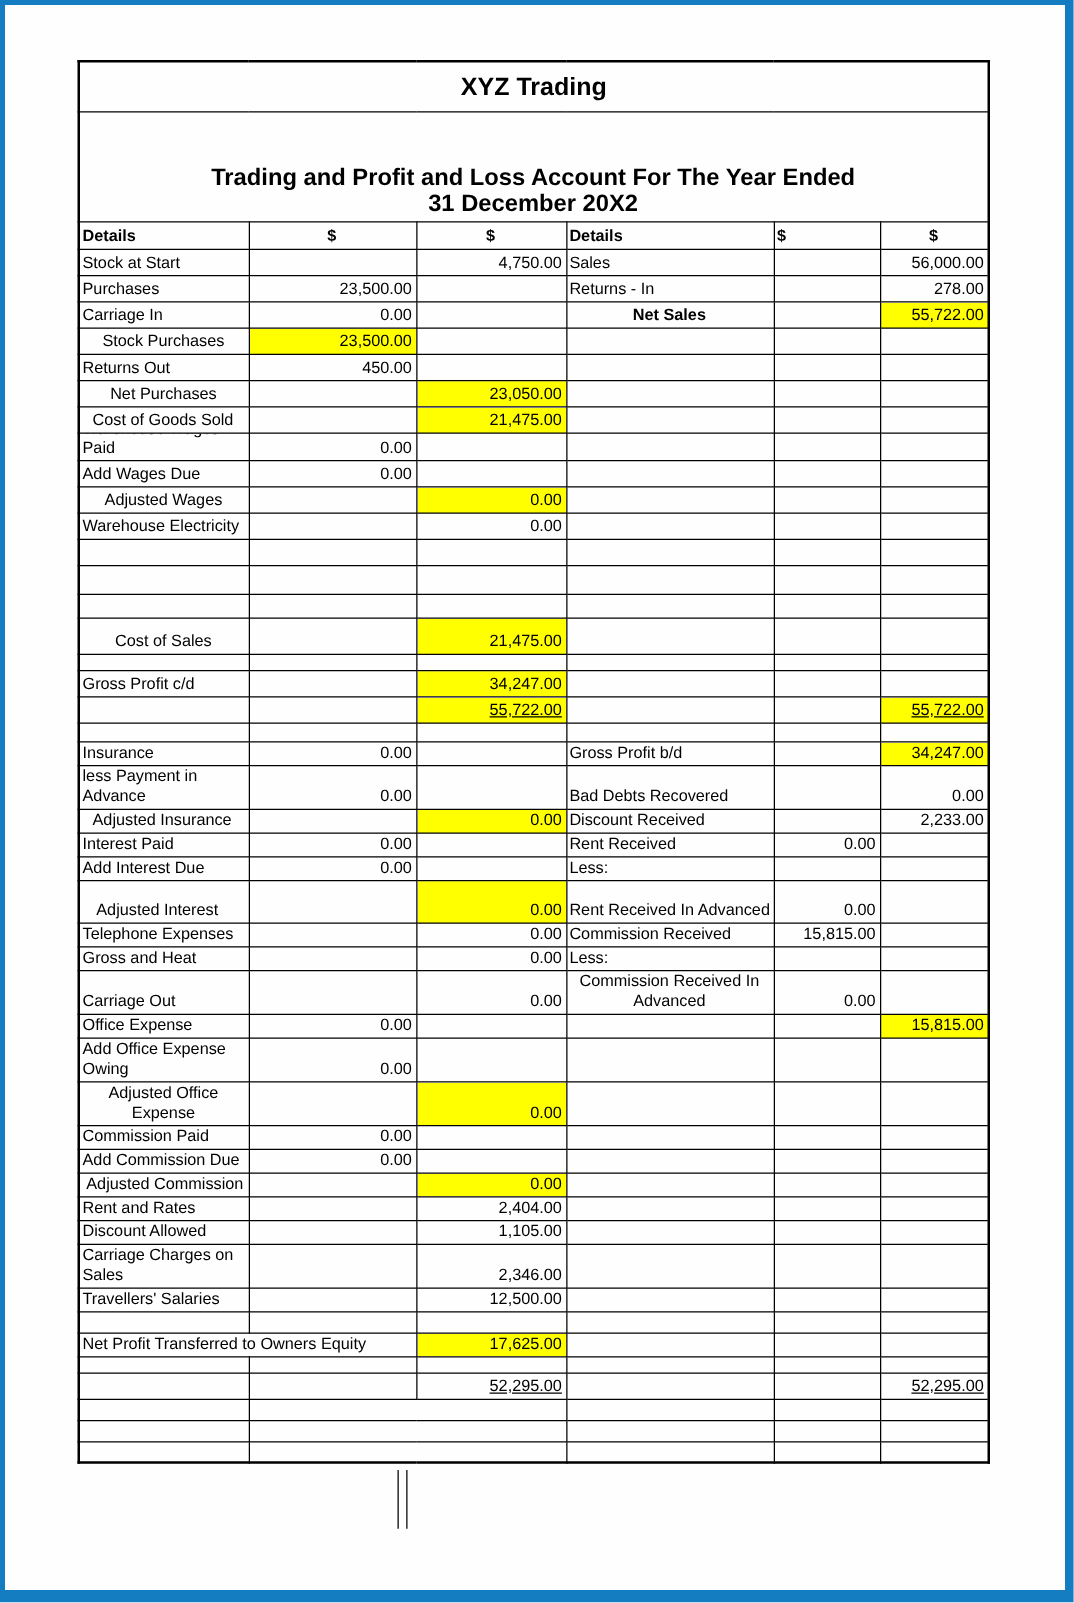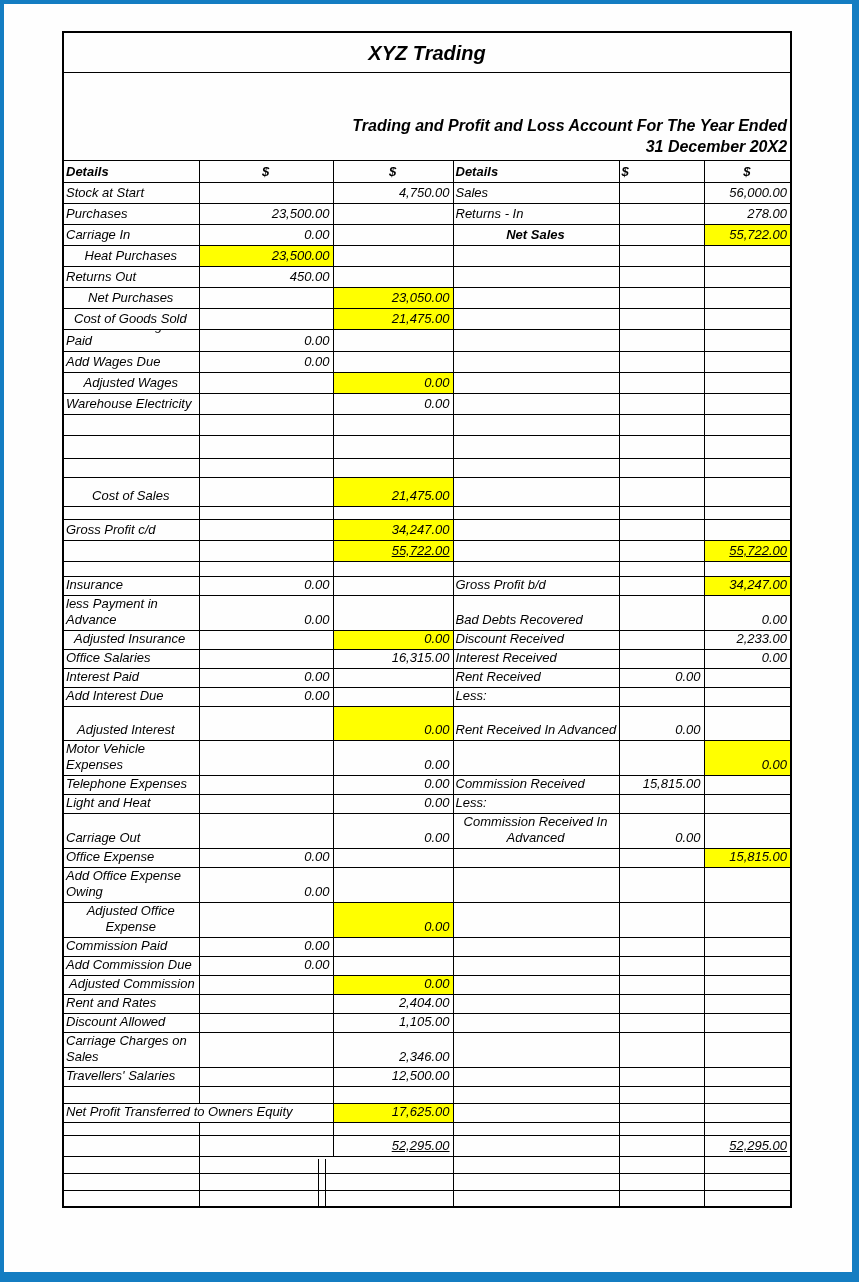--- a/index.html
+++ b/index.html
@@ -6,21 +6,21 @@
   .page{
     position:relative;
     width:859px;height:1282px;
     box-sizing:border-box;
     background:#fefefe;
     border-style:solid;
     border-width:4px 7px 10px 4px;
     font-family:"Liberation Sans",sans-serif;
     overflow:hidden;
   }
-  .table-wrap{position:absolute;left:58px;top:27px;font-style:italic;}
+  .table-wrap{position:absolute;left:58px;top:44px;}
   table{
     border-collapse:collapse;
     table-layout:fixed;
     width:728px;
     border:2px solid #000;
     font-family:"Liberation Sans",sans-serif;
     font-size:13px;
     color:#000;
   }
   td{
@@ -34,24 +34,24 @@
   .title-row td{
     height:39px;
     text-align:center;
     vertical-align:middle;
     font-weight:bold;
     font-size:20px;
     padding:0;
   }
   .subtitle-row td{
     height:84px;
-    text-align:right;
+    text-align:center;
     vertical-align:bottom;
     font-weight:bold;
-    font-size:16px;
+    font-size:19px;
     line-height:21px;
     padding-bottom:3px;
   }
   .header-row td{font-weight:bold;height:19px;}
   .lbl{text-align:left;}
   .amt{text-align:right;}
   .ctr{text-align:center;}
   .hl{background:#FFFF00;}
   .bold{font-weight:bold;margin-top:20px;}
   .u{text-decoration:underline;}
@@ -115,21 +115,21 @@
           </tr>
           <tr style="height: 21px;">
             <td class="lbl"><span>Carriage In</span></td>
             <td class="amt"><span>0.00</span></td>
             <td class="amt"></td>
             <td class="lbl bold ctr"><span>Net Sales</span></td>
             <td class="amt"></td>
             <td class="amt hl" style="background: rgb(255, 255, 0);"><span>55,722.00</span></td>
           </tr>
           <tr style="height: 21px;">
-            <td class="lbl ctr"><span>Heat Purchases</span></td>
+            <td class="lbl ctr"><span>Stock Purchases</span></td>
             <td class="amt hl" style="background: rgb(255, 255, 0);"><span>23,500.00</span></td>
             <td class="amt"></td>
             <td class="lbl"></td>
             <td class="amt"></td>
             <td class="amt"></td>
           </tr>
           <tr style="height: 21px;">
             <td class="lbl"><span>Returns Out</span></td>
             <td class="amt"><span>450.00</span></td>
             <td class="amt"></td>
@@ -269,28 +269,20 @@
           </tr>
           <tr style="height: 17px;">
             <td class="lbl" style="padding-left: 10px;"><span>Adjusted Insurance</span></td>
             <td class="amt"></td>
             <td class="amt hl" style="background: rgb(255, 255, 0);"><span>0.00</span></td>
             <td class="lbl"><span>Discount Received</span></td>
             <td class="amt"></td>
             <td class="amt"><span>2,233.00</span></td>
           </tr>
           <tr style="height: 17px;">
-            <td class="lbl"><span>Office Salaries</span></td>
-            <td class="amt"></td>
-            <td class="amt"><span>16,315.00</span></td>
-            <td class="lbl"><span>Interest Received</span></td>
-            <td class="amt"></td>
-            <td class="amt"><span>0.00</span></td>
-          </tr>
-          <tr style="height: 17px;">
             <td class="lbl"><span>Interest Paid</span></td>
             <td class="amt"><span>0.00</span></td>
             <td class="amt"></td>
             <td class="lbl"><span>Rent Received</span></td>
             <td class="amt"><span>0.00</span></td>
             <td class="amt"></td>
           </tr>
           <tr style="height: 17px;">
             <td class="lbl"><span>Add Interest Due</span></td>
             <td class="amt"><span>0.00</span></td>
@@ -300,38 +292,30 @@
             <td class="amt"></td>
           </tr>
           <tr style="height: 34px;">
             <td class="lbl" style="padding-left: 13px;"><span>Adjusted Interest</span></td>
             <td class="amt"></td>
             <td class="amt hl" style="background: rgb(255, 255, 0);"><span>0.00</span></td>
             <td class="lbl"><span>Rent Received In Advanced</span></td>
             <td class="amt"><span>0.00</span></td>
             <td class="amt"></td>
           </tr>
-          <tr style="height: 34px;">
-            <td class="lbl"><span>Motor Vehicle<br>Expenses</span></td>
-            <td class="amt"></td>
-            <td class="amt"><span>0.00</span></td>
-            <td class="lbl"></td>
-            <td class="amt"></td>
-            <td class="amt hl" style="background: rgb(255, 255, 0);"><span>0.00</span></td>
-          </tr>
           <tr style="height: 17px;">
             <td class="lbl"><span>Telephone Expenses</span></td>
             <td class="amt"></td>
             <td class="amt"><span>0.00</span></td>
             <td class="lbl"><span>Commission Received</span></td>
             <td class="amt"><span>15,815.00</span></td>
             <td class="amt"></td>
           </tr>
           <tr style="height: 17px;">
-            <td class="lbl"><span>Light and Heat</span></td>
+            <td class="lbl"><span>Gross and Heat</span></td>
             <td class="amt"></td>
             <td class="amt"><span>0.00</span></td>
             <td class="lbl"><span>Less:</span></td>
             <td class="amt"></td>
             <td class="amt"></td>
           </tr>
           <tr style="height: 34px;">
             <td class="lbl"><span>Carriage Out</span></td>
             <td class="amt"></td>
             <td class="amt"><span>0.00</span></td>

